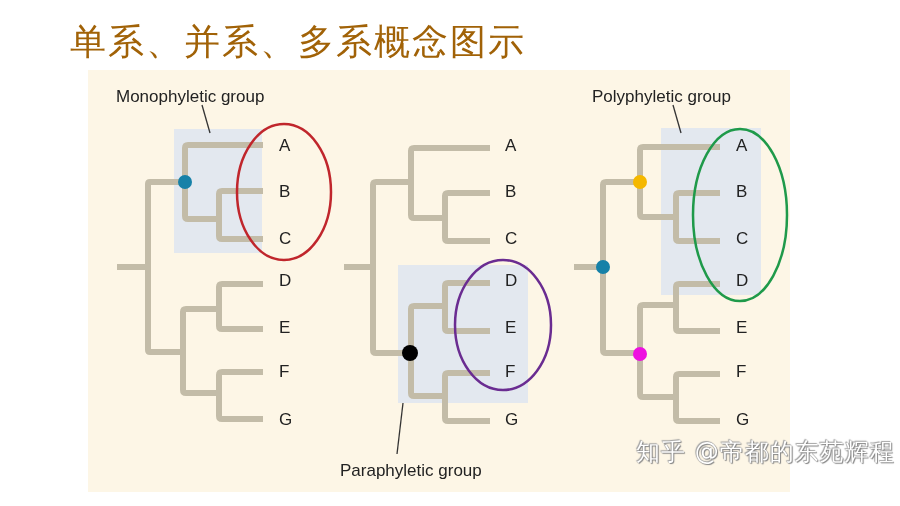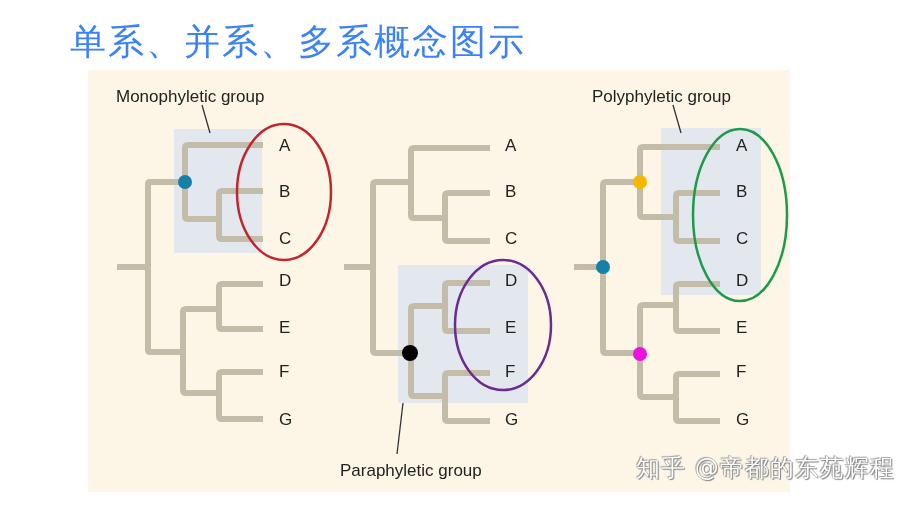--- a/index.html
+++ b/index.html
@@ -1,25 +1,25 @@
 <!DOCTYPE html>
 <html><head>
 <meta charset="utf-8">
 <style>
   html, body { margin: 0; padding: 0; background: #ffffff; }
   body { width: 900px; height: 506px; position: relative; overflow: hidden;
          font-family: "DejaVu Sans", "Liberation Sans", sans-serif; }
-  .title { position: absolute; left: 70px; top: 18px; font-size: 36px; color: #3b82f6;
+  .title { position: absolute; left: 70px; top: 18px; font-size: 36px; color: #a16207;
            letter-spacing: 2px; font-family: "DejaVu Sans", sans-serif; font-weight: normal; }
   .panel { position: absolute; left: 88px; top: 70px; width: 702px; height: 422px;
            background: #fdf6e6; }
   svg.diagram { position: absolute; left: 0; top: 0; }
   .tip-label { font-family: "Liberation Sans", "DejaVu Sans", sans-serif; font-size: 17px; fill: #222; }
   .group-label { font-family: "Liberation Sans", "DejaVu Sans", sans-serif; font-size: 17px; fill: #222; }
-  .watermark { position: absolute; left: 636px; top: 452px; font-size: 24px; color: #ffffff;
+  .watermark { position: absolute; left: 636px; top: 436px; font-size: 24px; color: #ffffff;
                text-shadow: 0 0 1px #666, 1px 1px 1px #888, -1px -1px 1px #aaa;
                font-family: "DejaVu Sans", sans-serif; letter-spacing: 1px; }
 </style>
 </head>
 <body>
 
 <div class="title">单系、并系、多系概念图示</div>
 
 <div class="panel"></div>
 

